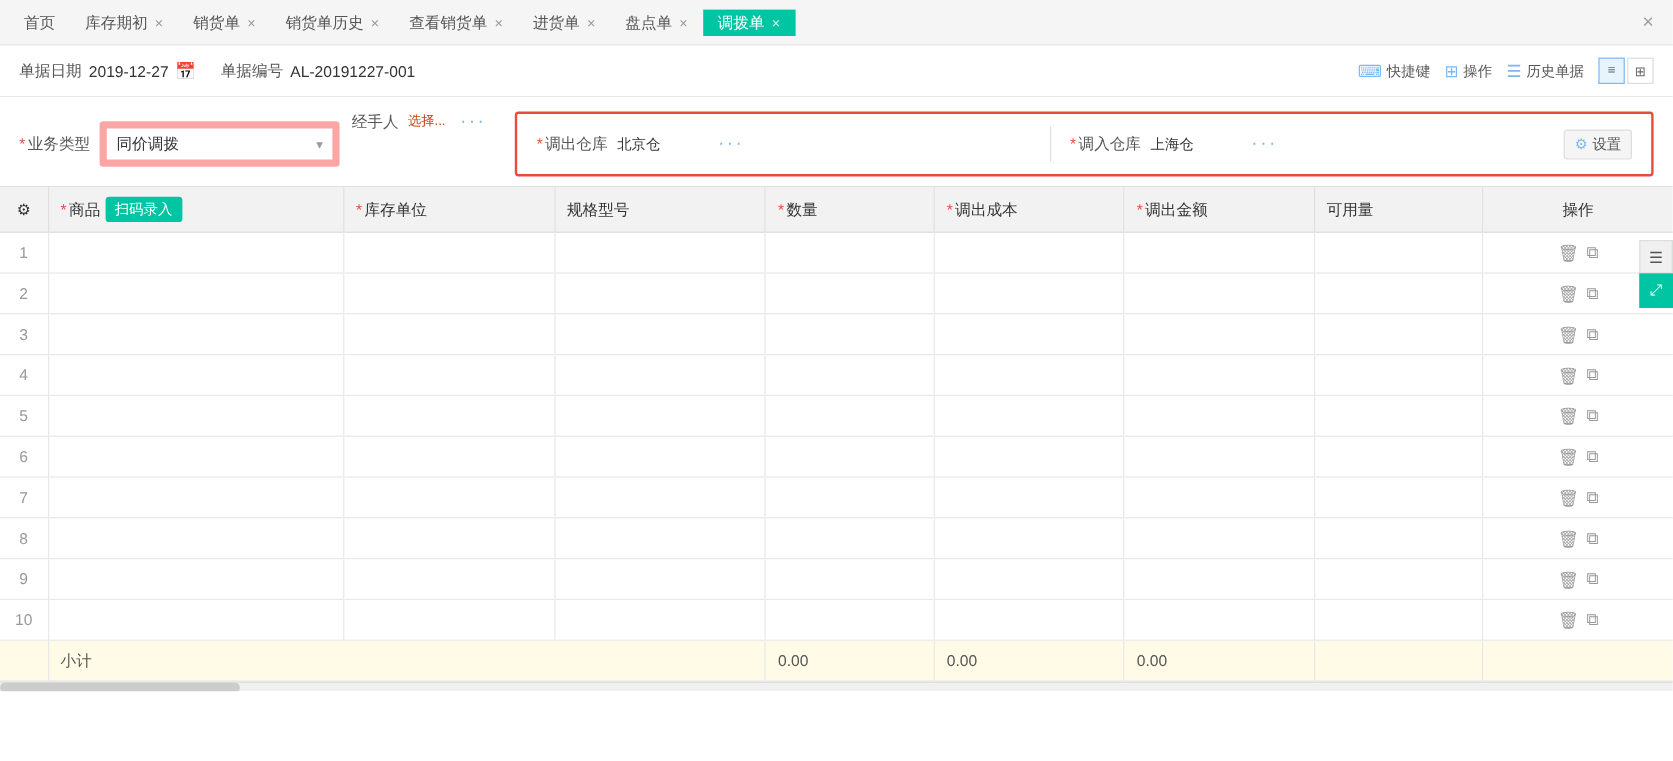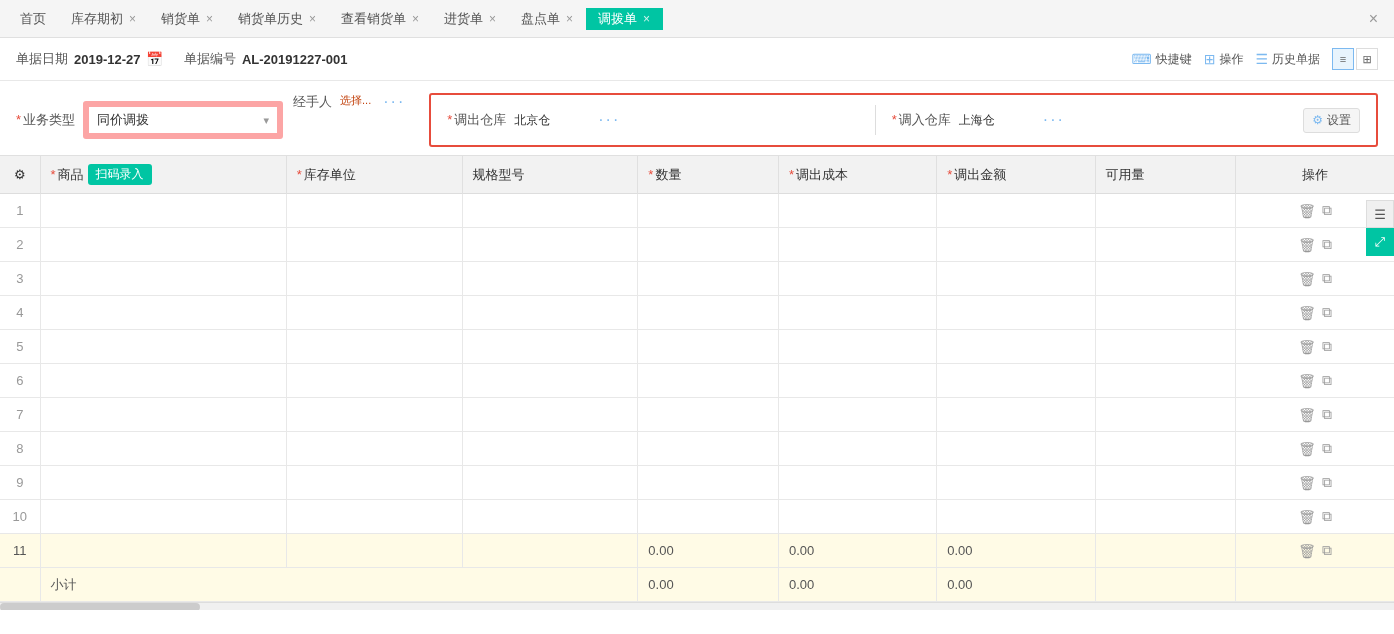--- a/index.html
+++ b/index.html
@@ -51,21 +51,21 @@
       display: flex; align-items: center;
       padding: 10px 16px;
       border-bottom: 1px solid #e8e8e8;
       background: #fff;
       gap: 20px;
     }
     .toolbar-item {
       display: flex; align-items: center; gap: 6px;
       font-size: 13px; color: #555;
     }
-    .toolbar-item .value { color: #333; font-weight: 700; }
+    .toolbar-item .value { color: #333; font-weight: 400; }
     .calendar-icon {
       color: #00c5a3;
       cursor: pointer;
       font-size: 14px;
     }
     .toolbar-right {
       margin-left: auto;
       display: flex; align-items: center; gap: 12px;
     }
     .toolbar-action {
@@ -594,36 +594,20 @@
       <td></td>
       <td></td>
       <td>
         <div class="ops-cell">
           <span class="del-icon">🗑</span>
           <span class="copy-icon">⧉</span>
         </div>
       </td>
     </tr>
         <tr class="subtotal-row">
-      <td class="row-num">11</td>
-      <td></td>
-      <td></td>
-      <td></td>
-      <td>0.00</td>
-      <td>0.00</td>
-      <td>0.00</td>
-      <td></td>
-      <td>
-        <div class="ops-cell">
-          <span class="del-icon">🗑</span>
-          <span class="copy-icon">⧉</span>
-        </div>
-      </td>
-    </tr>
-        <tr class="subtotal-row">
       <td class="row-num"></td>
       <td colspan="3">小计</td>
       <td>0.00</td>
       <td>0.00</td>
       <td>0.00</td>
       <td></td>
       <td></td>
     </tr>
       </tbody>
   </table>

